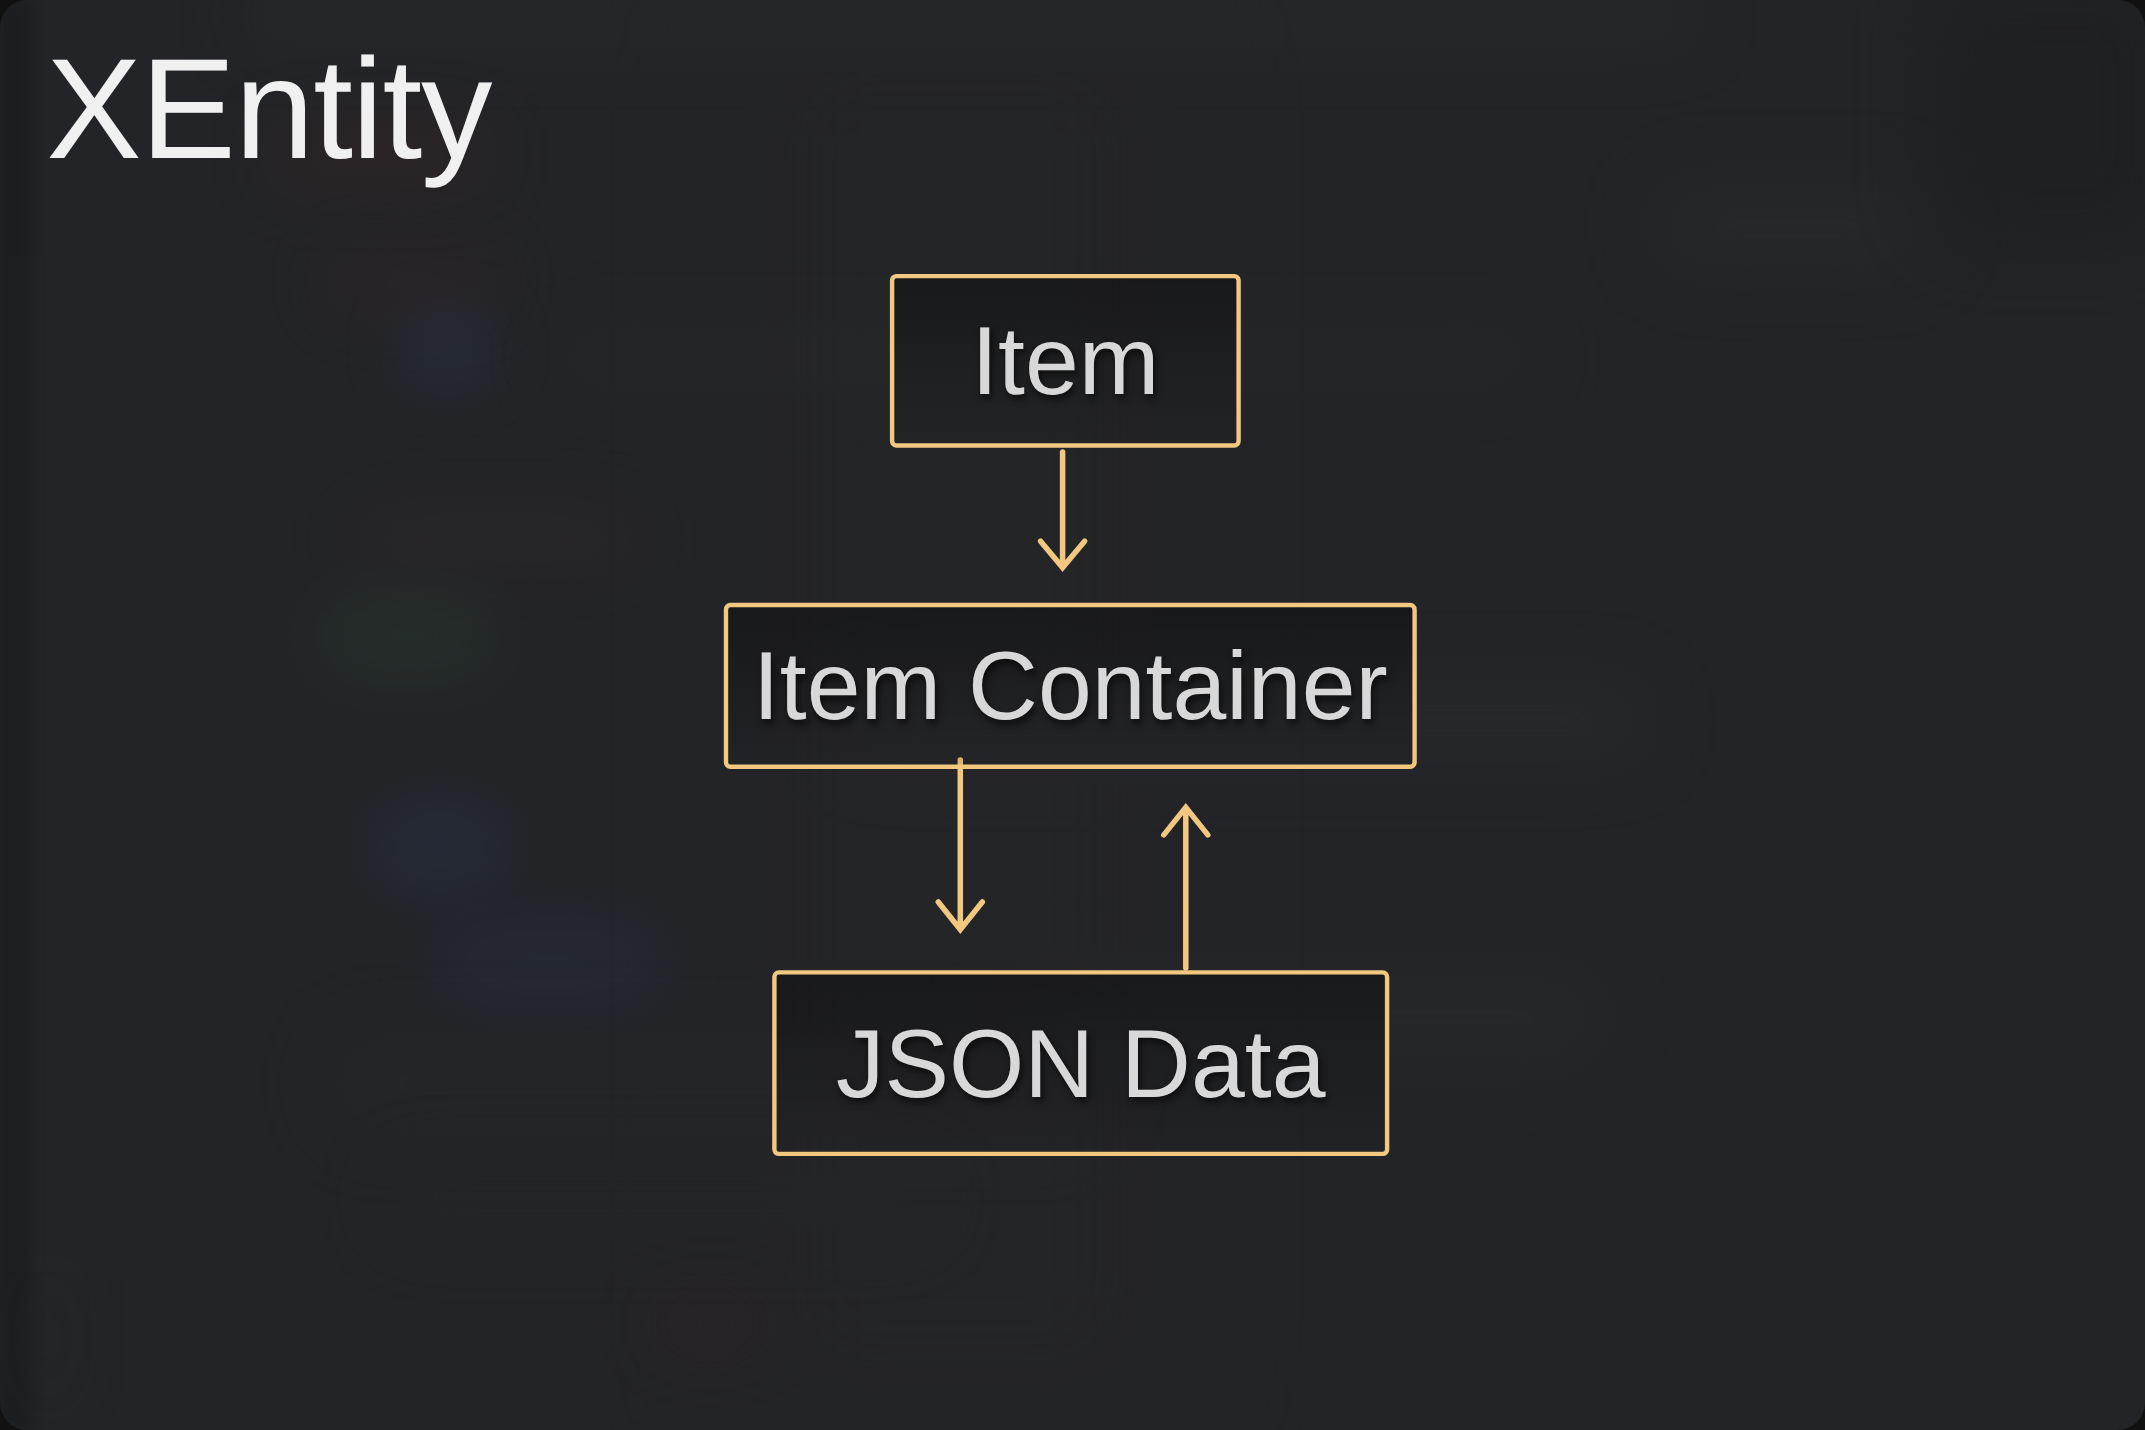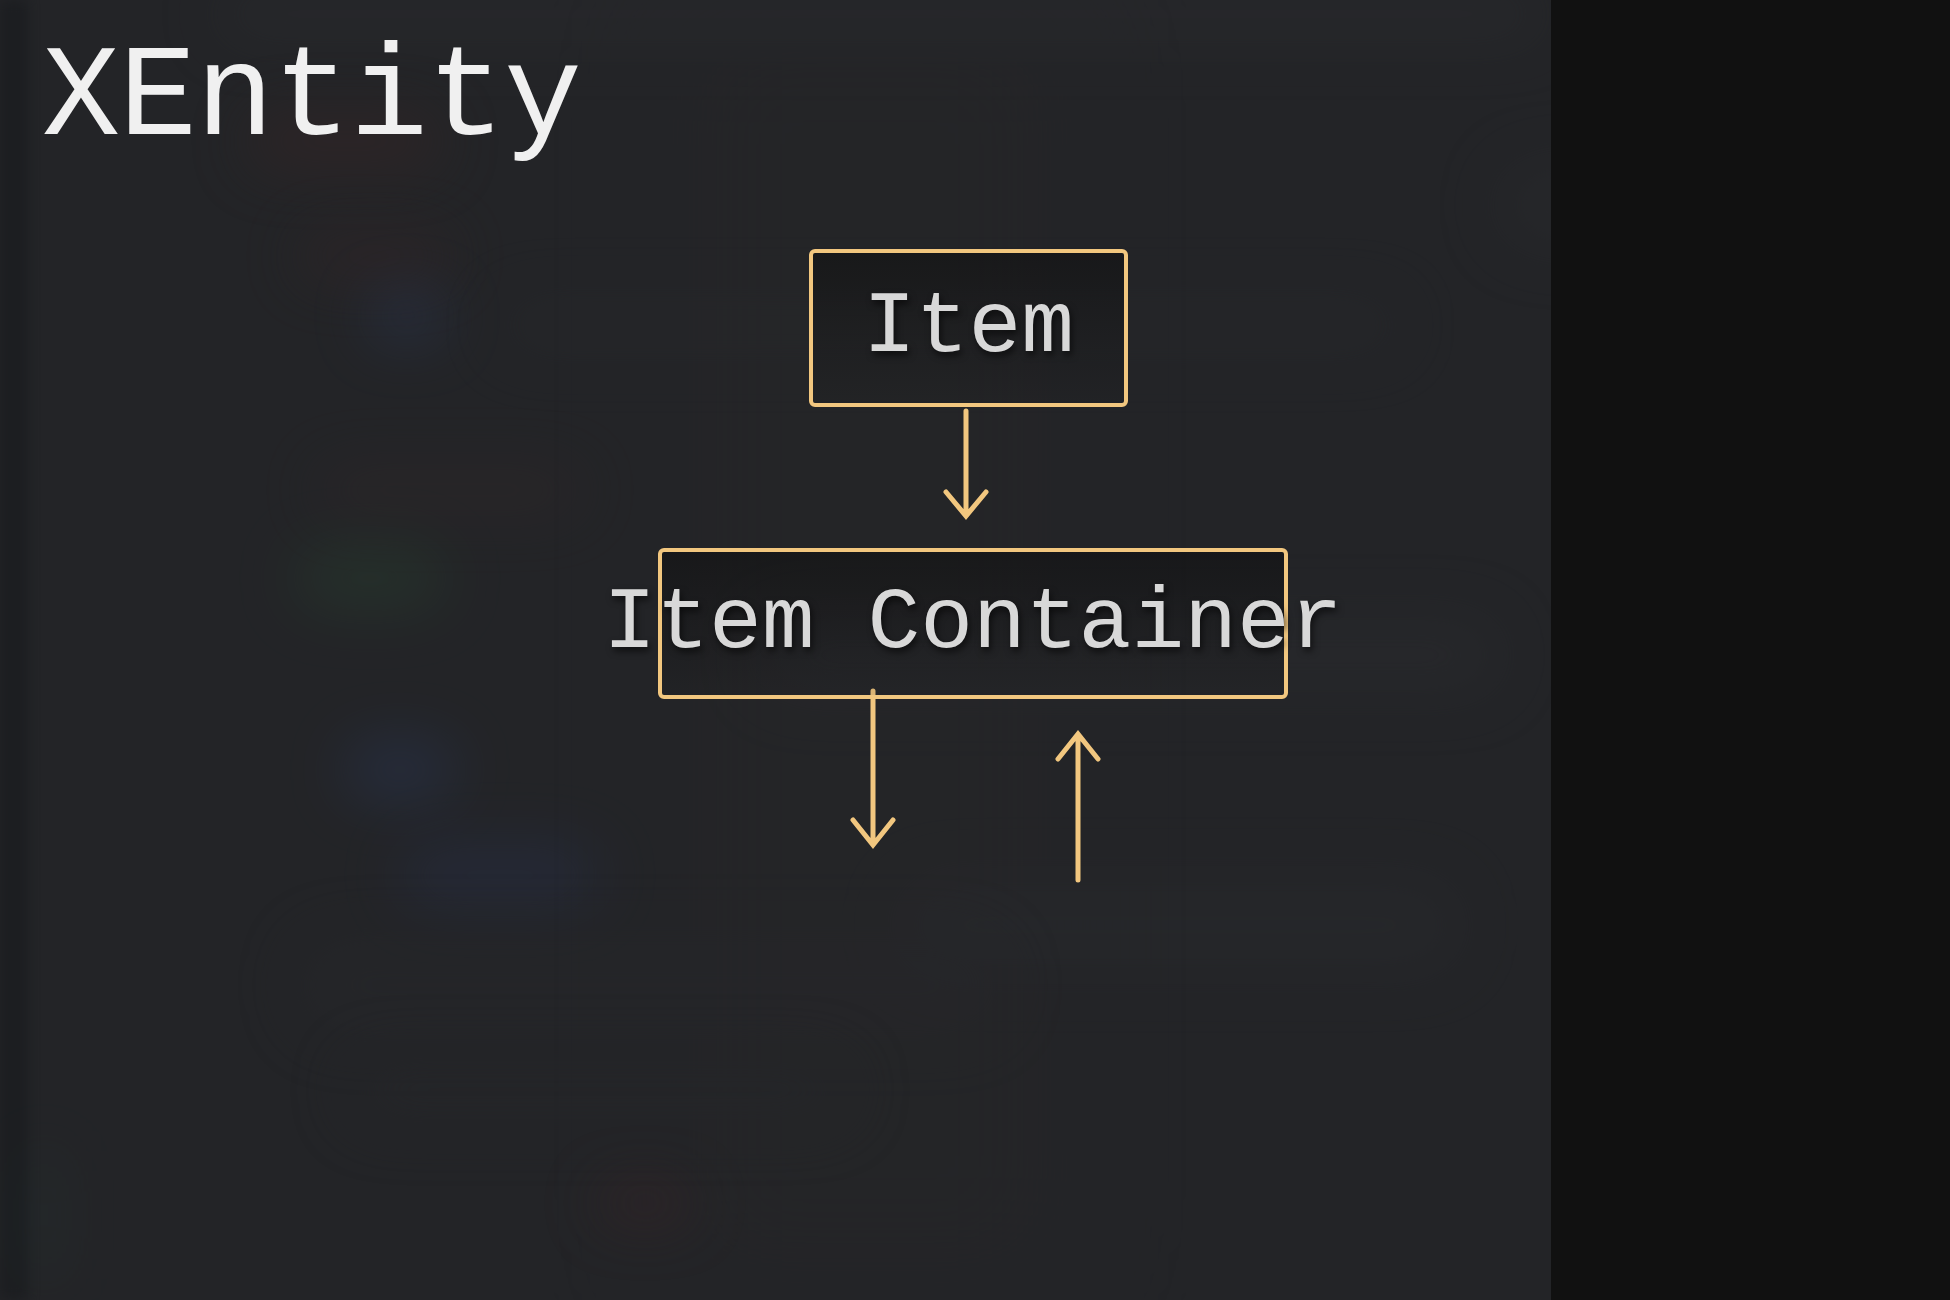--- a/index.html
+++ b/index.html
@@ -1,21 +1,22 @@
 <!DOCTYPE html>
 <html style="--background: #232427; --box-border: #f2c77f; --box-fill: #1e1e1f; --label: #d8d8d8; --title: #f0f0f0;"><head>
 <meta charset="utf-8">
 <style>
   html,body{margin:0;padding:0;background:#111;}
   #canvas{
     position:relative;
-    width:1551px;height:1300px;
+    width:1950px;height:1300px;
     background:var(--background,#232427);
     overflow:hidden;
-    font-family:Liberation Mono, monospace;
+    font-family:Liberation Sans, sans-serif;
+    border-radius:25px;
   }
   
   .blob{position:absolute;filter:blur(30px);border-radius:40px;pointer-events:none;}
   .b1 {left:220px;  top:-6px;   width:1320px;height:40px; background:#2d2e31;opacity:.55;}
   .b2 {left:250px;  top:118px;  width:190px; height:46px; background:#3c2626;opacity:.5;}
   .b3 {left:300px;  top:236px;  width:150px; height:40px; background:#3a2527;opacity:.45;}
   .b4 {left:320px;  top:470px;  width:260px; height:40px; background:#362a28;opacity:.4;}
   .b5 {left:295px;  top:548px;  width:150px; height:60px; background:#2b4a33;opacity:.35;}
   .b6 {left:372px;  top:296px;  width:70px;  height:40px; background:#2f3f66;opacity:.5;}
   .b7 {left:345px;  top:742px;  width:110px; height:55px; background:#2b3a5e;opacity:.45;}
@@ -95,14 +96,17 @@
 
     <path d="M1078 880 L1078 737 M1058 759 L1078 734 L1098 759"></path>
   </svg>
 
   <div class="node" id="node-item">
     <span>Item</span>
   </div>
   <div class="node" id="node-item-container">
     <span>Item Container</span>
   </div>
+  <div class="node" id="node-json-data">
+    <span>JSON Data</span>
+  </div>
 
 </div>
 
 </body></html>

